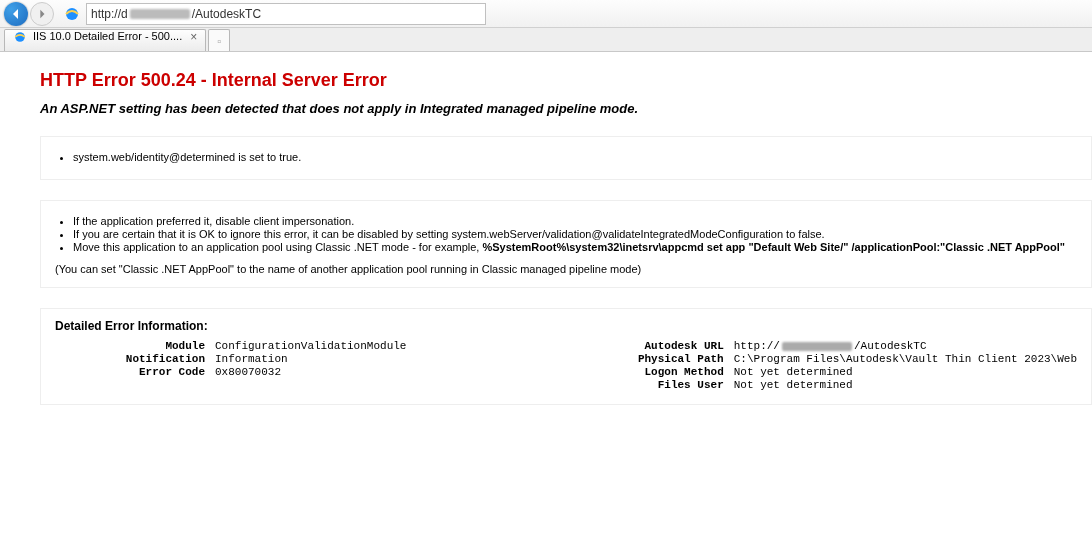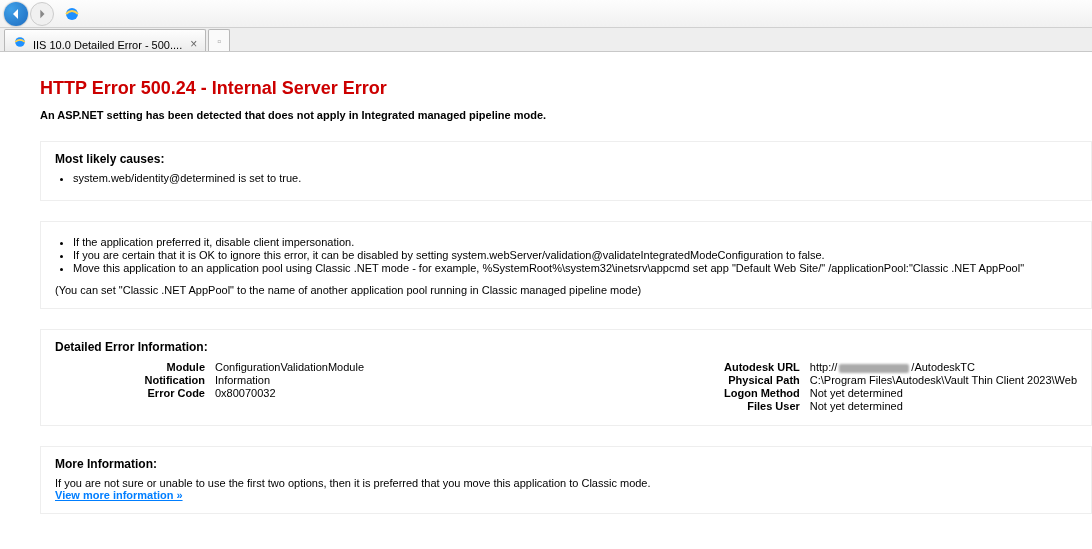--- a/index.html
+++ b/index.html
@@ -13,39 +13,39 @@
   .back-btn svg { fill:#fff; }
   .fwd-btn { background:#f0f0f0; border:1px solid #ccc; }
   .fwd-btn svg { fill:#888; }
   .ie-icon { width:16px; height:16px; margin:0 6px 0 8px; }
   .ie-icon svg { display:block; }
   .addr { flex:1; max-width:400px; height:22px; border:1px solid #c0c0c0; background:#fff; display:flex; align-items:center; padding:0 4px; font-size:12px; color:#333; }
   .addr .blur { display:inline-block; width:60px; height:10px; background:#bbb; filter:blur(1px); border-radius:2px; margin:0 2px; }
 
   
   .tabstrip { height:24px; background:#eee; border-bottom:1px solid #c8c8c8; display:flex; align-items:flex-end; padding-left:4px; }
-  .tab { height:22px; border:1px solid #b8b8b8; border-bottom:none; background:linear-gradient(#fefefe,#ececec); padding:0 8px; display:flex; align-items:flex-end; font-size:11px; margin-right:2px; border-radius:2px 2px 0 0; cursor:pointer; }
+  .tab { height:22px; border:1px solid #b8b8b8; border-bottom:none; background:linear-gradient(#fefefe,#ececec); padding:0 8px; display:flex; align-items:flex-start; font-size:11px; margin-right:2px; border-radius:2px 2px 0 0; cursor:pointer; }
   .tab .ie-icon { margin:0 4px 0 0; }
   .tab-close { margin-left:8px; color:#666; font-size:12px; cursor:pointer; }
   .newtab { width:22px; height:22px; border:1px solid #b8b8b8; border-bottom:none; background:#fafafa; display:flex; align-items:center; justify-content:center; border-radius:2px 2px 0 0; cursor:pointer; }
   .newtab span { color:#aaa; }
 
   
-  .content { font-family: "trebuchet MS", Verdana, sans-serif; font-size:11px; color:#000; margin:8px 0 0 40px; padding-top:18px; }
+  .content { font-family: "trebuchet MS", Verdana, sans-serif; font-size:11px; color:#000; margin:0 0 0 40px; padding-top:18px; }
   h1 { font-size:18px; color:#CC0000; margin:0 0 10px 0; font-weight:bold; }
-  h2.subtitle { font-size:11px; font-weight:bold; margin:0 0 20px 0; color:#000; }
+  h2.subtitle { font-size:13px; font-weight:bold; margin:0 0 20px 0; color:#000;font-style:italic; }
   .section { border:1px solid #eee; background:#fff; margin-bottom:20px; padding:10px 14px 12px 14px; width:100%; }
   .section h3 { font-size:12px; font-weight:bold; margin:0 0 6px 0; }
   .section ul { margin:4px 0 4px 0; padding-left:18px; }
   .section li { margin:1px 0; font-size:11px; }
   .note { font-size:11px; margin-top:10px; }
-  .cmd { font-weight:normal; }
+  .cmd { font-weight:bold; }
 
   .details { width:100%; }
-  .details-grid { display:flex; gap:40px; margin-top:6px; }
+  .details-grid { display:flex; gap:40px; margin-top:6px;font-family:Liberation Mono, monospace; }
   .det-col { }
   .det-row { display:flex; margin:1px 0; }
   .det-label { width:160px; text-align:right; font-weight:bold; padding-right:10px; }
   .det-val { white-space:nowrap; }
   .det-val .blur { display:inline-block; width:70px; height:9px; background:#aaa; filter:blur(1px); border-radius:2px; margin:0 2px; vertical-align:middle;}
 
   a.link { color:#007EFF; text-decoration:underline; font-weight:bold; }
 </style>
 </head>
 <body>
@@ -60,20 +60,25 @@
     <svg width="10" height="10" viewBox="0 0 12 12">
         <path d="M4 1 L9 6 L4 11 Z"></path>
       </svg>
   </div>
   <span class="ie-icon">
     <svg width="16" height="16" viewBox="0 0 16 16">
         <circle cx="8" cy="8" r="6" fill="#1e90ff"></circle>
         <path d="M2 8 Q8 2 14 8" stroke="#ffd24d" stroke-width="2" fill="none"></path>
       </svg>
   </span>
+  <div class="addr">
+    <span>http://d</span>
+    <span class="blur"></span>
+    <span>/AutodeskTC</span>
+  </div>
 </div>
 
 <div class="tabstrip">
   <div class="tab">
     <span class="ie-icon">
       <svg width="14" height="14" viewBox="0 0 16 16">
           <circle cx="8" cy="8" r="5.5" fill="#1e90ff"></circle>
           <path d="M2.5 8 Q8 3 13.5 8" stroke="#ffd24d" stroke-width="1.8" fill="none"></path>
         </svg>
     </span>
@@ -83,21 +88,20 @@
   <div class="newtab">
     <span>▫</span>
   </div>
 </div>
 
 <div class="content">
   <h1>HTTP Error 500.24 - Internal Server Error</h1>
   <h2 class="subtitle">An ASP.NET setting has been detected that does not apply in Integrated managed pipeline mode.</h2>
 
   <div class="section">
-    <h3>Most likely causes:</h3>
     <ul>
       <li>system.web/identity@determined is set to true.</li>
     </ul>
   </div>
 
   <div class="section">
     <ul>
       <li>If the application preferred it, disable client impersonation.</li>
       <li>If you are certain that it is OK to ignore this error, it can be disabled by setting system.webServer/validation@validateIntegratedModeConfiguration to false.</li>
       <li>
@@ -138,18 +142,13 @@
             <div class="det-val">Not yet determined</div>
           </div>
         <div class="det-row">
             <div class="det-label" style="width:120px">Files User</div>
             <div class="det-val">Not yet determined</div>
           </div>
       </div>
     </div>
   </div>
 
-  <div class="section">
-    <h3>More Information:</h3>
-    <div>If you are not sure or unable to use the first two options, then it is preferred that you move this application to Classic mode.</div>
-    <a href="#" class="link">View more information »</a>
-  </div>
 </div>
 
 </body></html>

